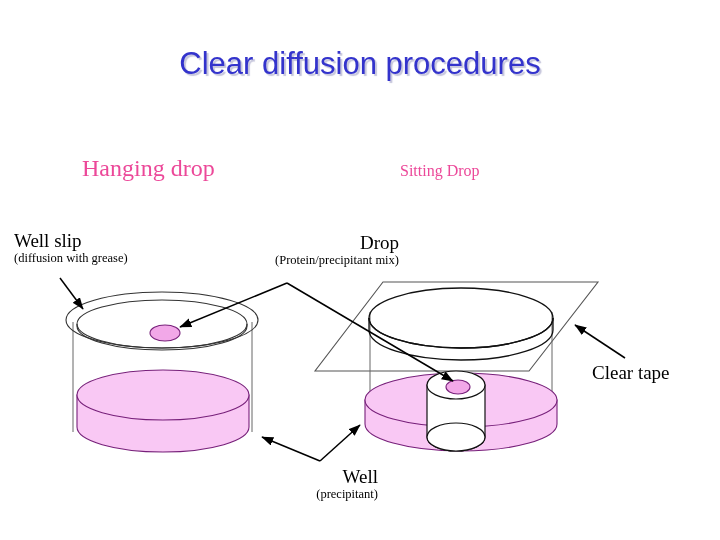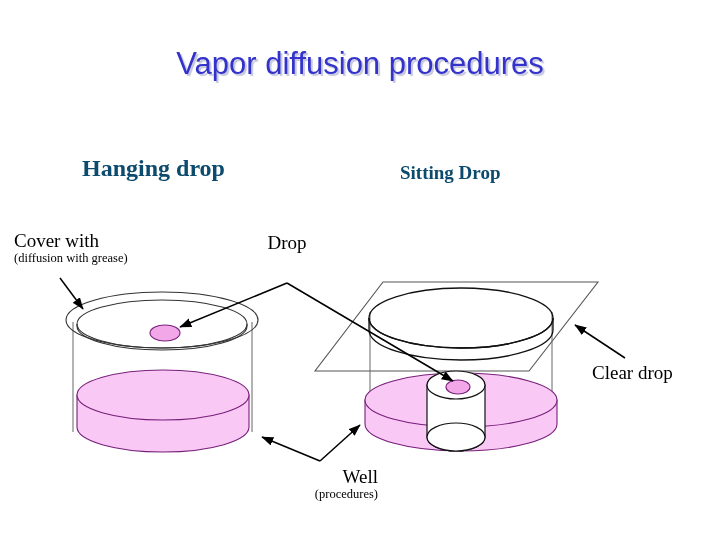--- a/index.html
+++ b/index.html
@@ -23,26 +23,26 @@
     color:#3333CC;
     letter-spacing:0px;
     text-shadow:2px 2px 1px rgba(150,150,190,0.55);
     white-space:nowrap;
   }
 
   
   .heading{
     position:absolute;
     font-family:"Liberation Serif", serif;
-    font-weight:bold;
-    color:#0c4a6e;
+    font-weight:normal;
+    color:#ec4899;
     white-space:nowrap;
   }
   #hanging-drop-heading{left:82px;top:155px;font-size:24px;}
-  #sitting-drop-heading{left:400px;top:162px;font-size:19px;}
+  #sitting-drop-heading{left:400px;top:162px;font-size:16px;}
 
   
   .label{
     position:absolute;
     color:#000000;
     white-space:nowrap;
     font-family:"Liberation Serif", serif;
   }
   .label .main{
     display:block;
@@ -50,34 +50,34 @@
     line-height:21px;
   }
   .label .sub{
     display:block;
     font-size:12.5px;
     line-height:15px;
   }
   .label.center{text-align:center;}
 
   #cover-slip-label{left:14px;top:230px;text-align:left;}
-  #drop-label{left:197px;top:232px;width:180px;text-align:center;font-family:Liberation Serif, serif;}
+  #drop-label{left:219px;top:232px;width:180px;text-align:right;font-family:Liberation Serif, serif;}
   #well-label{left:248px;top:466px;width:130px;text-align:right;}
   #clear-tape-label{left:592px;top:362px;}
   #clear-tape-label .main{font-size:19px;}
 
   svg{position:absolute;left:0;top:0;}
   .nofill{fill:none;}
 </style>
 </head>
 <body>
 
 <div id="slide">
 
-  <div class="slide-title">Vapor diffusion procedures</div>
+  <div class="slide-title">Clear diffusion procedures</div>
 
   <div class="heading" id="hanging-drop-heading">Hanging drop</div>
 
   <div class="heading" id="sitting-drop-heading">Sitting Drop</div>
 
   <svg width="720" height="540" viewBox="0 0 720 540">
 
     <g>
 
       <path d="M 73 322 L 73 432" stroke="#666666" stroke-width="1" fill="none"></path>
@@ -135,30 +135,31 @@
     <line x1="287" y1="283" x2="180" y2="327" stroke="#000000" stroke-width="1.5" marker-end="url(#arrowhead)"></line>
     <line x1="287" y1="283" x2="453" y2="381" stroke="#000000" stroke-width="1.5" marker-end="url(#arrowhead)"></line>
 
     <line x1="320" y1="461" x2="262" y2="437" stroke="#000000" stroke-width="1.5" marker-end="url(#arrowhead)"></line>
     <line x1="320" y1="461" x2="360" y2="425" stroke="#000000" stroke-width="1.5" marker-end="url(#arrowhead)"></line>
 
     <line x1="625" y1="358" x2="575" y2="325" stroke="#000000" stroke-width="1.5" marker-end="url(#arrowhead)"></line>
   </svg>
 
   <div class="label" id="cover-slip-label">
-    <span class="main">Cover with</span>
+    <span class="main">Well slip</span>
     <span class="sub">(diffusion with grease)</span>
   </div>
 
   <div class="label center" id="drop-label">
     <span class="main">Drop</span>
+    <span class="sub">(Protein/precipitant mix)</span>
   </div>
 
   <div class="label center" id="well-label">
     <span class="main">Well</span>
-    <span class="sub">(procedures)</span>
+    <span class="sub">(precipitant)</span>
   </div>
 
   <div class="label" id="clear-tape-label">
-    <span class="main">Clear drop</span>
+    <span class="main">Clear tape</span>
   </div>
 
 </div>
 
 </body></html>

